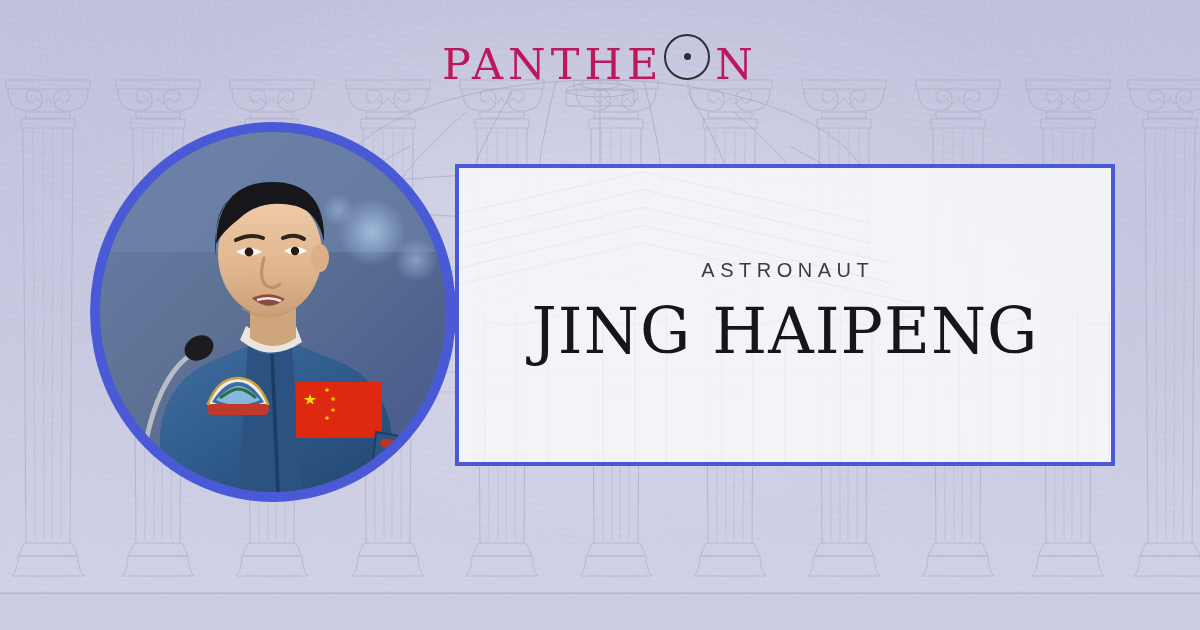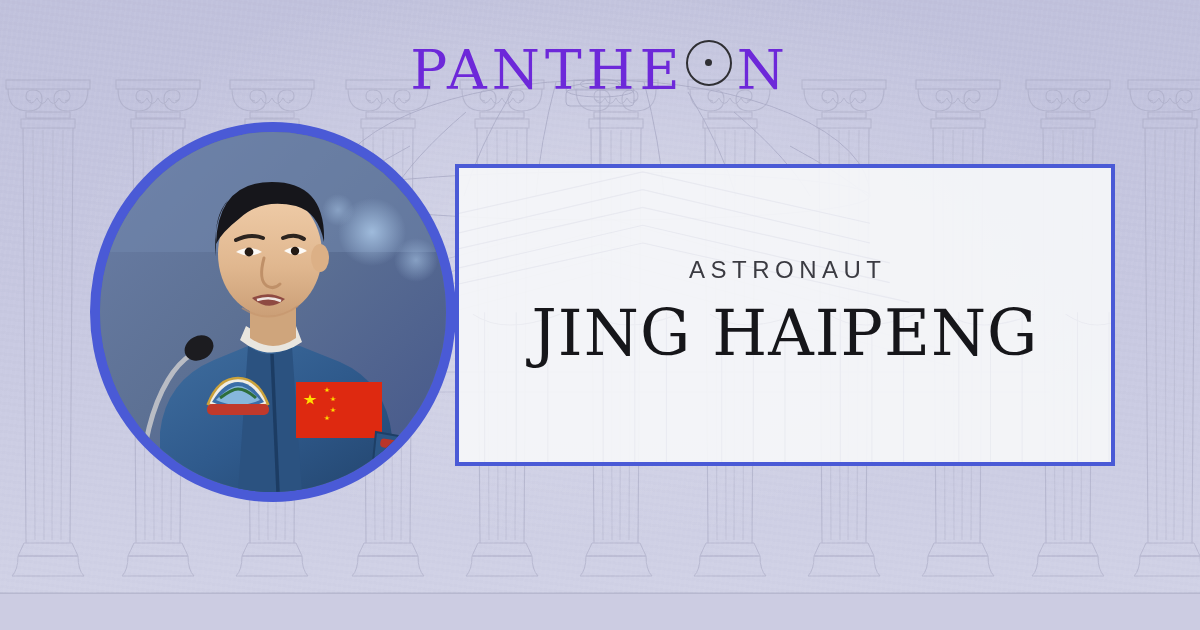--- a/index.html
+++ b/index.html
@@ -43,23 +43,23 @@
   }
 
   
   #wordmark {
     position:absolute; top:27px; left:0; right:0;
     display:flex; align-items:center; justify-content:center;
     gap:0;
   }
   .wm-text {
     font-family:"DejaVu Serif", serif;
-    font-size:55px; font-weight:400;
+    font-size:43px; font-weight:400;
     letter-spacing:5px;
-    color:#6d28d9;
+    color:#be185d;
     line-height:1;
     margin-top:16px;
   }
   .wm-o {
     position:relative; display:inline-block;
     width:46px; height:46px; margin:0 5px 0 1px;
     vertical-align:-6px;
   }
   .wm-o .ring {
     position:absolute; inset:0;
@@ -93,21 +93,21 @@
   #card-bgart { position:absolute; inset:-4px; opacity:.55; }
   #card-inner {
     position:relative; z-index:2;
     width:100%; height:100%;
     display:flex; flex-direction:column;
     align-items:center; justify-content:center;
     padding-bottom:6px;
   }
   #occupation {
     font-family:"Liberation Sans", sans-serif;
-    font-size:24px; font-weight:400;
+    font-size:20px; font-weight:400;
     letter-spacing:5.5px;
     color:#3b3b42;
     margin-bottom:18px;
     text-indent:5.5px;
   }
   #person-name {
     font-family:"DejaVu Serif", serif;
     font-size:63px; font-weight:400;
     letter-spacing:1px;
     color:#16161a;

